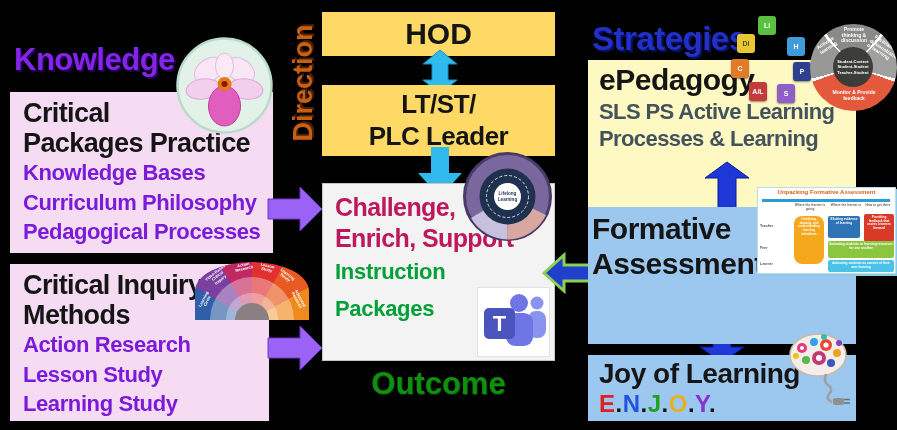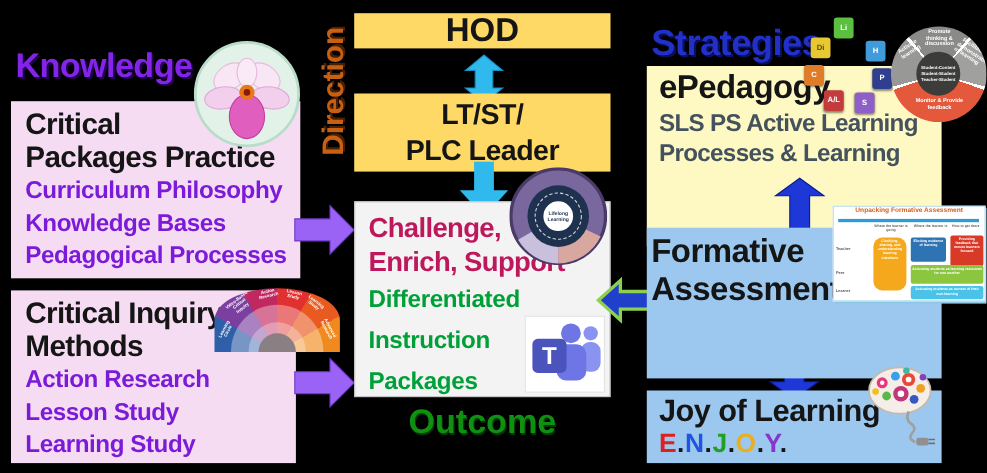--- a/index.html
+++ b/index.html
@@ -30,21 +30,21 @@
   .fan-lbl-2{left:36px;top:1px;transform:rotate(-13deg);}
   .fan-lbl-3{left:59px;top:2px;transform:rotate(13deg);}
   .fan-lbl-4{left:78px;top:10px;transform:rotate(38deg);}
   .fan-lbl-5{left:90px;top:33px;transform:rotate(62deg);}
   
   svg.arrow{position:absolute;overflow:visible;}
   
   .direction-label{left:236px;top:65px;width:140px;height:36px;transform:rotate(-90deg);
     font-size:27px;font-weight:800;color:#C86014;text-align:center;
     text-shadow:2px 2px 0 #4A2000;}
-  .hod-box{left:322px;top:12px;width:233px;height:32px;background:#FFD966;
+  .hod-box{left:322px;top:12px;width:233px;height:44px;background:#FFD966;
     display:flex;align-items:center;justify-content:center;}
   .hod-box span{font-size:30px;font-weight:800;color:#151515;}
   .ltst-box{left:322px;top:85px;width:233px;height:71px;background:#FFD966;
     display:flex;flex-direction:column;align-items:center;justify-content:center;}
   .ltst-box span{font-size:26px;line-height:1.2;font-weight:800;color:#151515;letter-spacing:-.5px;}
   .challenge-box{left:322px;top:183px;width:233px;height:178px;background:#F3F3F3;
     border:1px solid #C4C4C4;padding:8px 0 0 12px;}
   .challenge-title{font-size:25px;line-height:1.22;font-weight:800;color:#be185d;letter-spacing:-.6px;}
   .green-item{font-size:22px;line-height:1.7;font-weight:800;color:#00A038;letter-spacing:-.3px;}
   .outcome-label{left:322px;top:366px;width:233px;text-align:center;font-size:31px;font-weight:800;
@@ -106,22 +106,22 @@
 <div id="canvas">
 
   <div class="abs resources-label">Knowledge</div>
 
   <div class="stp-box box">
     <div class="pink-title">
       <div>Critical</div>
       <div>Packages Practice</div>
     </div>
     <div>
+        <div class="purple-item">Knowledge Bases</div>
         <div class="purple-item">Curriculum Philosophy</div>
-        <div class="purple-item">Knowledge Bases</div>
         <div class="purple-item">Pedagogical Processes</div>
       </div>
   </div>
 
   <svg class="abs orchid" viewBox="0 0 97 97">
     <circle cx="48.5" cy="48.5" r="47" fill="#E2F2E8" stroke="#B8DCC8" stroke-width="2.5"></circle>
     <ellipse cx="33" cy="33" rx="16" ry="11" fill="#F8E6F4" stroke="#E8B8E0" transform="rotate(-35 33 33)"></ellipse>
     <ellipse cx="64" cy="33" rx="16" ry="11" fill="#F8E6F4" stroke="#E8B8E0" transform="rotate(35 64 33)"></ellipse>
     <ellipse cx="27" cy="52" rx="17" ry="10" fill="#F3CFEE" stroke="#E0A8D8" transform="rotate(-8 27 52)"></ellipse>
     <ellipse cx="70" cy="52" rx="17" ry="10" fill="#F3CFEE" stroke="#E0A8D8" transform="rotate(8 70 52)"></ellipse>
@@ -181,21 +181,20 @@
     <rect x="13" y="0" width="18" height="27" fill="#2FB9EC"></rect>
     <polygon points="0,26 44,26 22,50" fill="#2FB9EC"></polygon>
   </svg>
 
   <div class="challenge-box box">
     <div class="challenge-title">
       <div>Challenge,</div>
       <div>Enrich, Support</div>
     </div>
     <div>
-        <div class="green-item">Differentiated</div>
         <div class="green-item">Instruction</div>
         <div class="green-item">Packages</div>
       </div>
   </div>
 
   <svg class="abs plc-badge" viewBox="0 0 89 89">
     <circle cx="44.5" cy="44.5" r="43" fill="#7A679E" stroke="#4A3A68" stroke-width="3"></circle>
     <path d="M44.5,44.5 L8,66 A43,43 0 0,0 44.5,87.5 Z" fill="#C8C0DC"></path>
     <path d="M44.5,44.5 L44.5,87.5 A43,43 0 0,0 83,63 Z" fill="#D8A8A0"></path>
     <circle cx="44.5" cy="44.5" r="28" fill="#1E3250"></circle>

